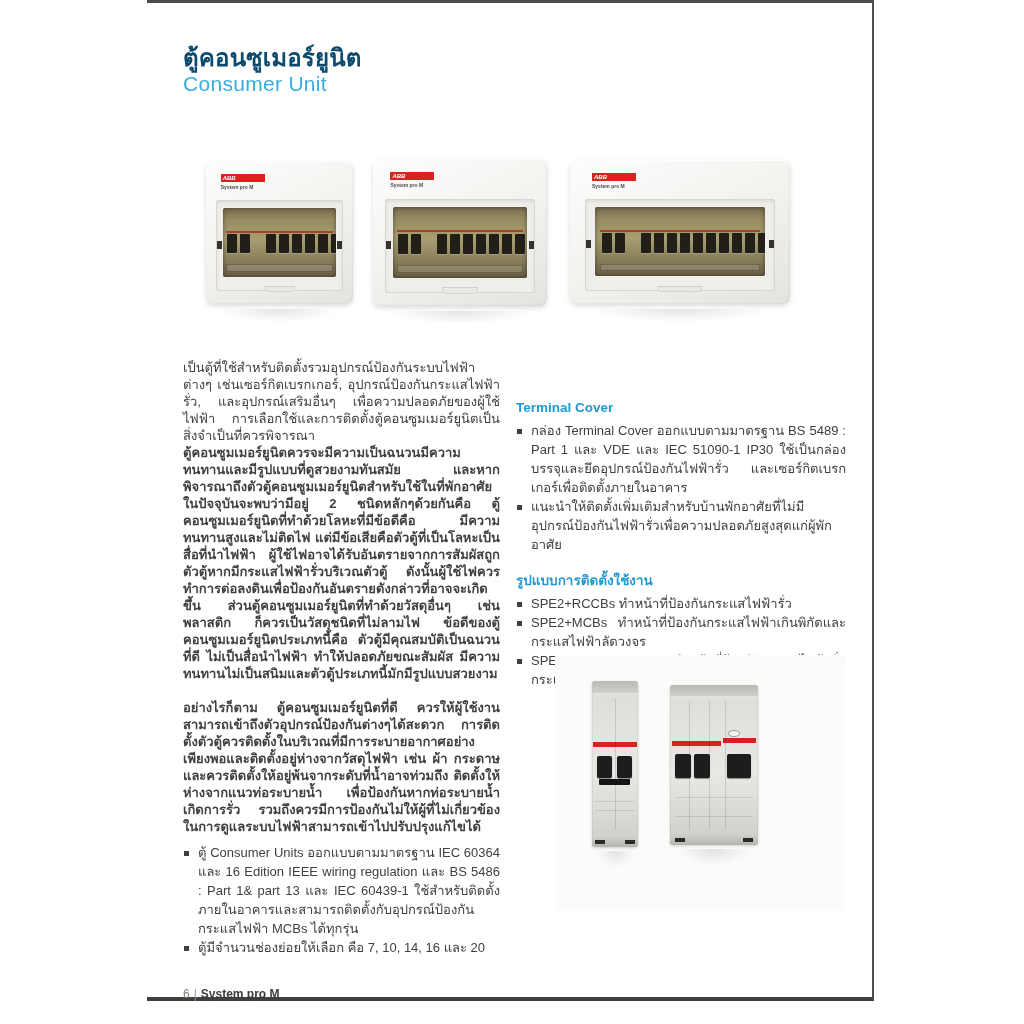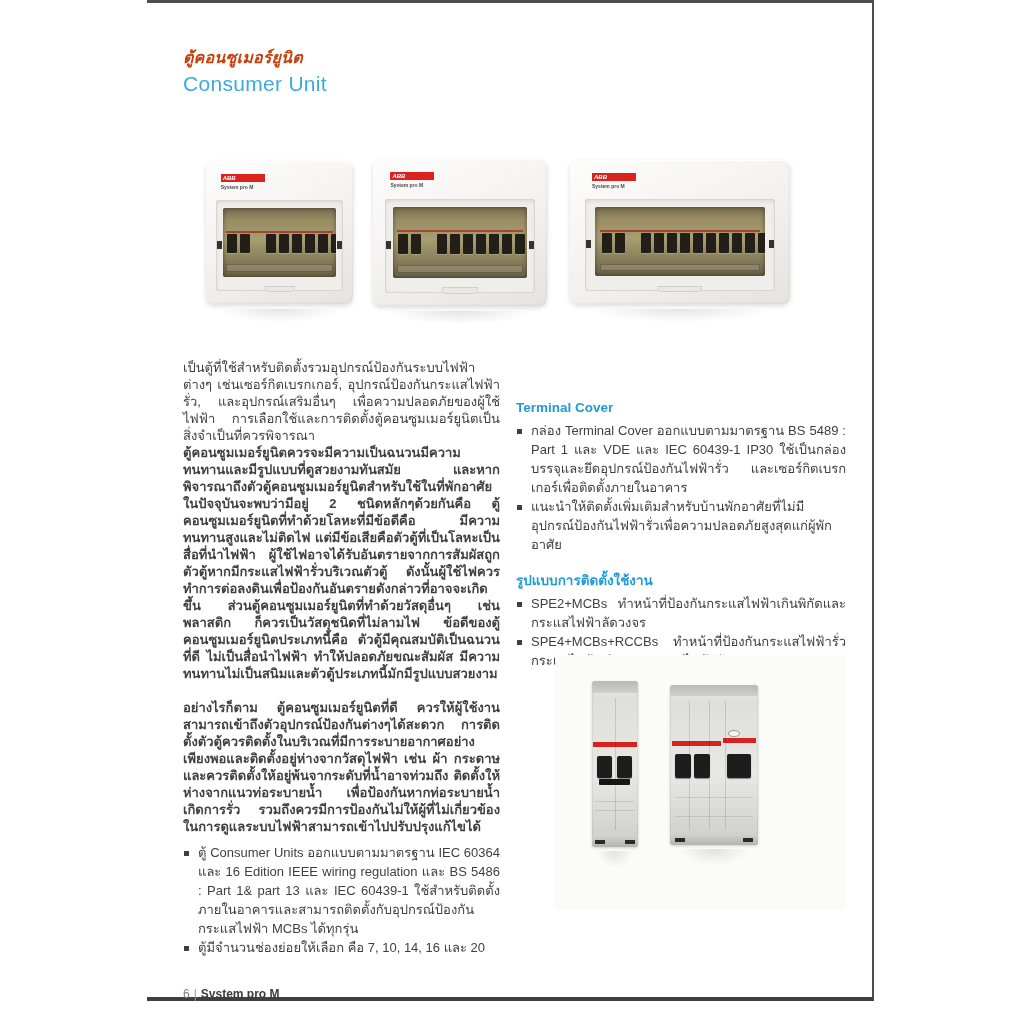--- a/index.html
+++ b/index.html
@@ -7,21 +7,21 @@
               font-family:"Liberation Sans", sans-serif; }
   .canvas { position:relative; width:1024px; height:1024px; background:#fff; }
 
   
   .page { position:absolute; left:147px; top:0; width:727px; height:1001px;
           background:#fff; border-top:3px solid #4d4d4d; border-right:2px solid #4d4d4d;
           border-bottom:4px solid #3f3f3f; }
 
   
   .hdr { position:absolute; left:36px; top:42px; }
-  .hdr h1 { font-size:16px; font-weight:bold; color:#c2410c; line-height:26px; letter-spacing:.2px;font-style:italic;}
+  .hdr h1 { font-size:24px; font-weight:bold; color:#0c4a6e; line-height:26px; letter-spacing:.2px;}
   .hdr h2 { font-size:21px; font-weight:normal; color:#3aabdf; line-height:26px; letter-spacing:.3px;}
 
   
   .unit-box { position:absolute; border-radius:8px;
       background:linear-gradient(155deg,#fdfdfc 0%,#f2f1ee 55%,#e4e3de 100%);
       box-shadow:0 2px 5px rgba(0,0,0,.14), inset 0 1px 0 #fff, inset -1px -1px 2px rgba(0,0,0,.05); }
   .unit-reflection { position:absolute; height:18px;
       background:radial-gradient(ellipse 55% 100% at 50% 0%, rgba(0,0,0,.10), transparent 75%); }
   .abb-chip { position:absolute; left:10%; top:9%; }
   .abb-bar { display:block; width:44px; height:8px; background:#d8231e; color:#fff;
@@ -197,25 +197,26 @@
       <p class="body-txt gap">อย่างไรก็ตาม ตู้คอนซูมเมอร์ยูนิตที่ดี ควรให้ผู้ใช้งานสามารถเข้าถึงตัวอุปกรณ์ป้องกันต่างๆได้สะดวก การติดตั้งตัวตู้ควรติดตั้งในบริเวณที่มีการระบายอากาศอย่างเพียงพอและติดตั้งอยู่ห่างจากวัสดุไฟฟ้า เช่น ผ้า กระดาษ และควรติดตั้งให้อยู่พ้นจากระดับที่น้ำอาจท่วมถึง ติดตั้งให้ห่างจากแนวท่อระบายน้ำ เพื่อป้องกันหากท่อระบายน้ำเกิดการรั่ว รวมถึงควรมีการป้องกันไม่ให้ผู้ที่ไม่เกี่ยวข้องในการดูแลระบบไฟฟ้าสามารถเข้าไปปรับปรุงแก้ไขได้</p>
       <ul class="bullets">
         <li>ตู้ Consumer Units ออกแบบตามมาตรฐาน IEC 60364 และ 16 Edition IEEE wiring regulation และ BS 5486 : Part 1&amp; part 13 และ IEC 60439-1 ใช้สำหรับติดตั้งภายในอาคารและสามารถติดตั้งกับอุปกรณ์ป้องกันกระแสไฟฟ้า MCBs ได้ทุกรุ่น</li>
         <li>ตู้มีจำนวนช่องย่อยให้เลือก คือ 7, 10, 14, 16 และ 20</li>
       </ul>
     </div>
 
     <div class="col-right">
       <div class="blue-head">Terminal Cover</div>
       <ul class="bullets">
-        <li>กล่อง Terminal Cover ออกแบบตามมาตรฐาน BS 5489 : Part 1 และ VDE และ IEC 60439-1 IP30 ใช้เป็นกล่องบรรจุและยึดอุปกรณ์ป้องกันไฟฟ้ารั่ว และเซอร์กิตเบรกเกอร์เพื่อติดตั้งภายในอาคาร</li>
+        <li>กล่อง Terminal Cover ออกแบบตามมาตรฐาน BS 5489 : Part 1 และ VDE และ IEC 51090-1 IP30 ใช้เป็นกล่องบรรจุและยึดอุปกรณ์ป้องกันไฟฟ้ารั่ว และเซอร์กิตเบรกเกอร์เพื่อติดตั้งภายในอาคาร</li>
         <li>แนะนำให้ติดตั้งเพิ่มเติมสำหรับบ้านพักอาศัยที่ไม่มีอุปกรณ์ป้องกันไฟฟ้ารั่วเพื่อความปลอดภัยสูงสุดแก่ผู้พักอาศัย</li>
       </ul>
       <div class="blue-head second">รูปแบบการติดตั้งใช้งาน</div>
       <ul class="bullets">
+        <li>SPE2+RCCBs ทำหน้าที่ป้องกันกระแสไฟฟ้ารั่ว</li>
         <li>SPE2+MCBs  ทำหน้าที่ป้องกันกระแสไฟฟ้าเกินพิกัดและกระแสไฟฟ้าลัดวงจร</li>
         <li>SPE4+MCBs+RCCBs  ทำหน้าที่ป้องกันกระแสไฟฟ้ารั่ว  กระแสไฟฟ้าเกินและกระแสไฟฟ้าลัดวงจร</li>
       </ul>
     </div>
 
     <div class="breaker-photo">
 
       <div class="bk-unit" style="left:37px; top:26px; width:46px; height:166px;">
         <div class="bk-cap-top"></div>
         <div class="bk-stripe" style="top:37%;"></div>

